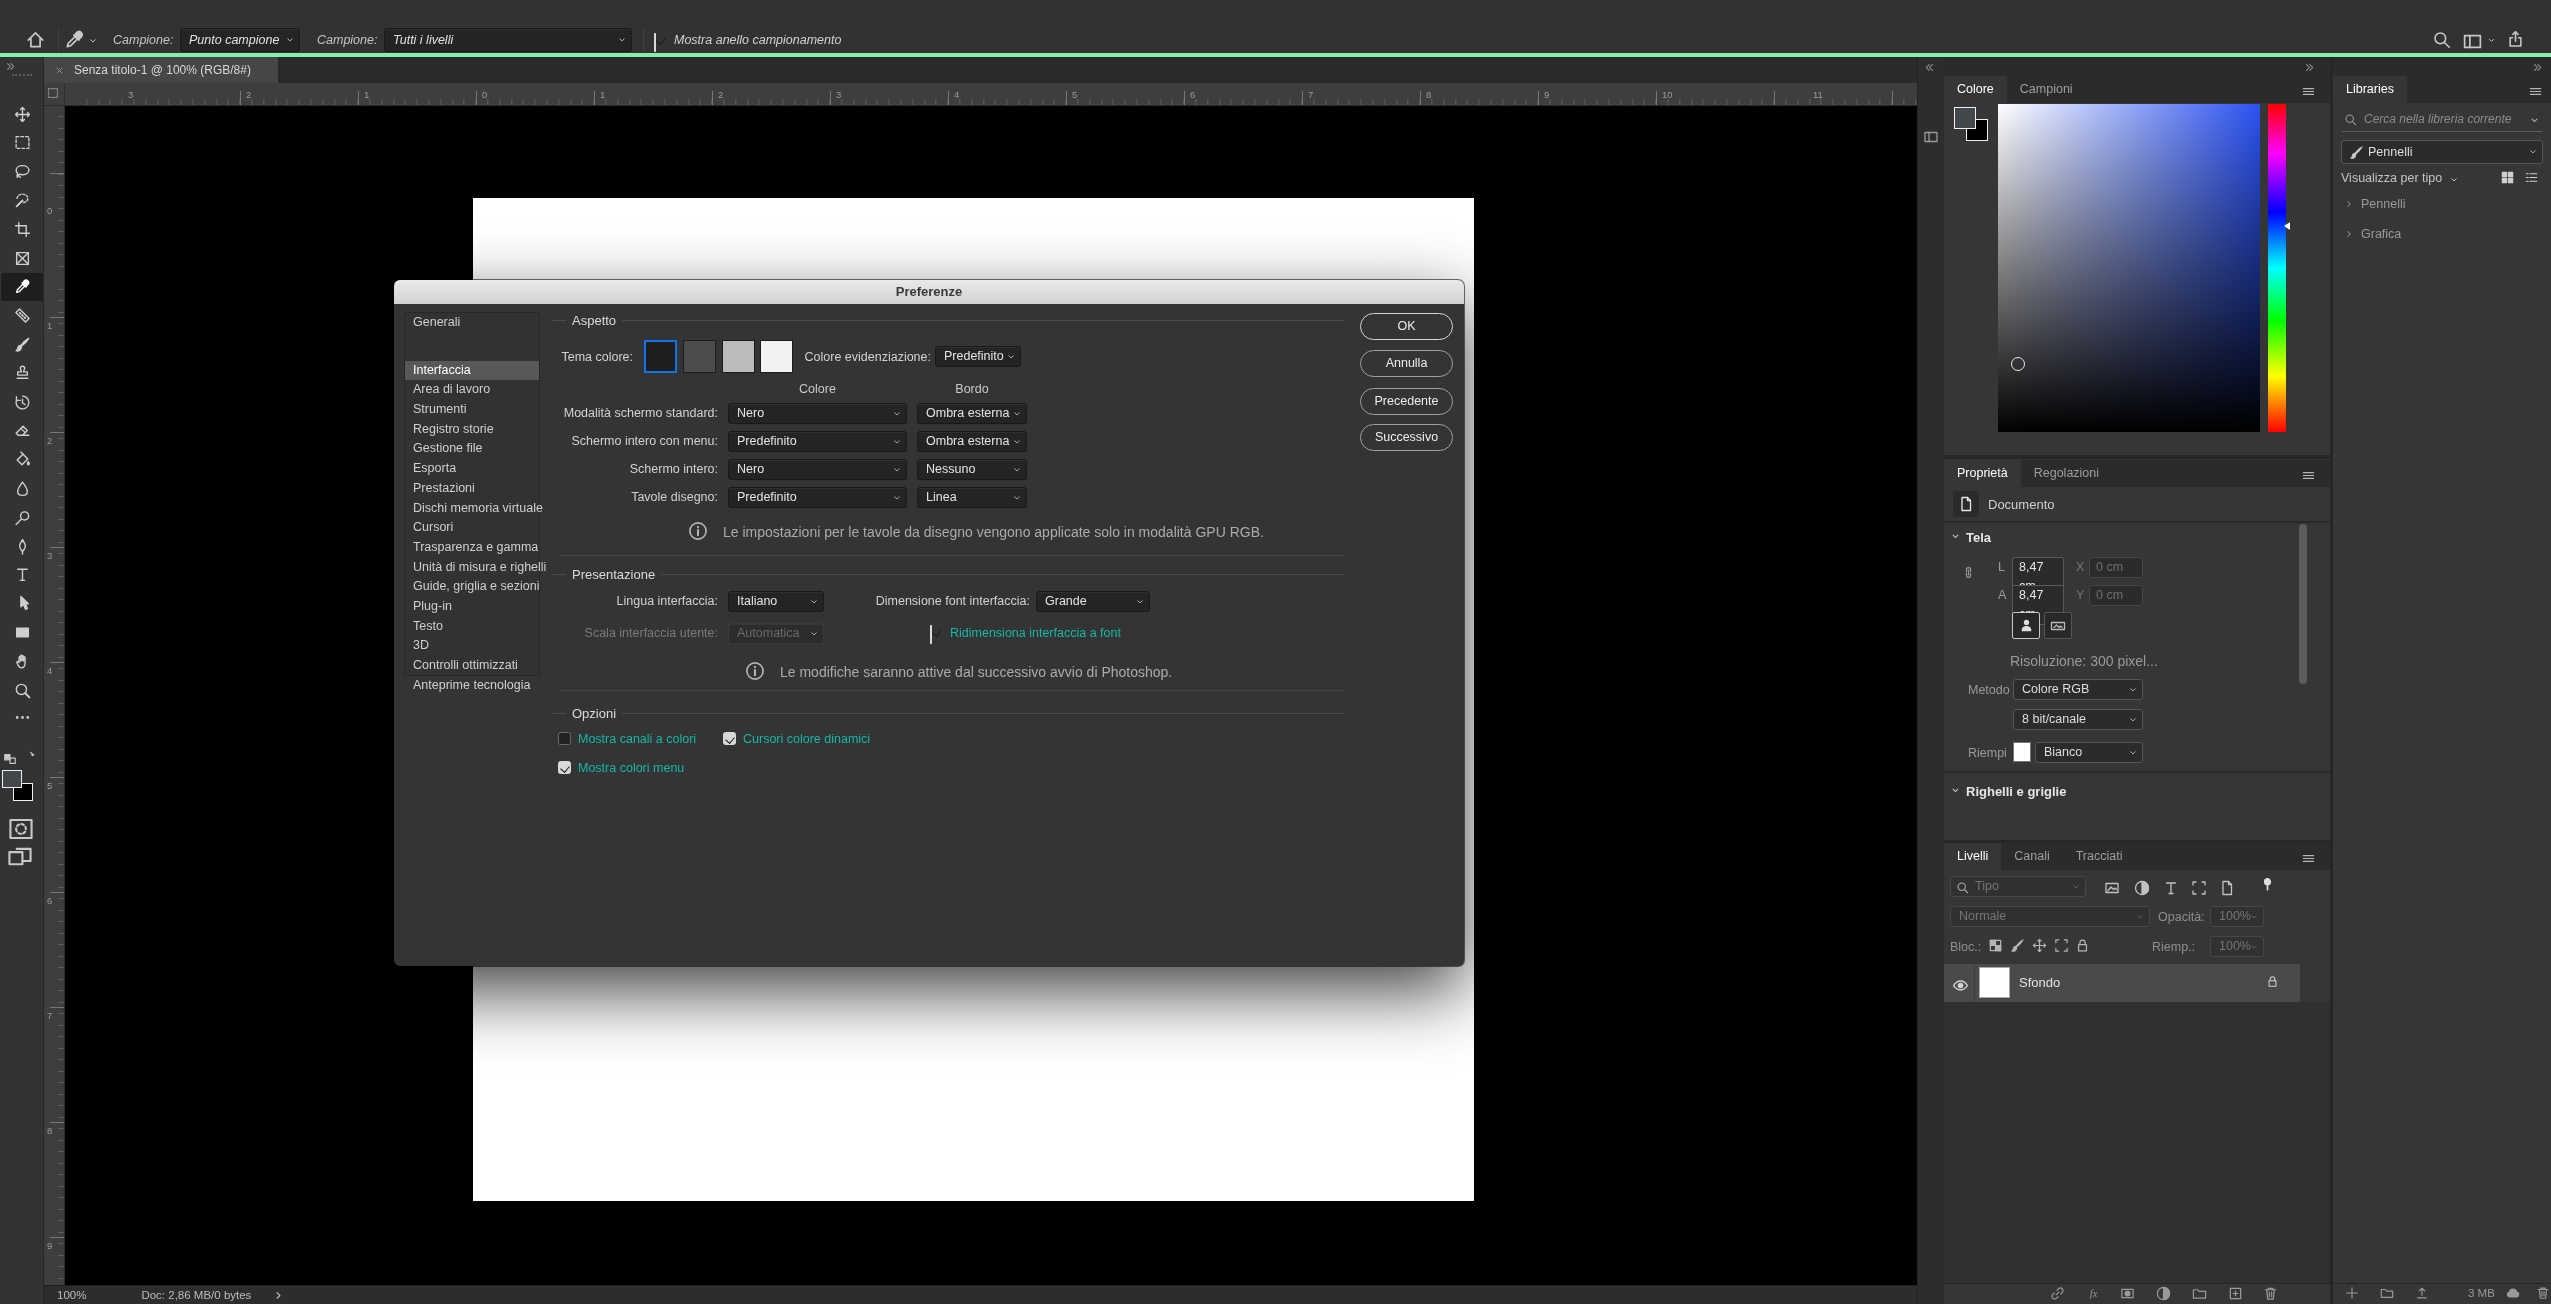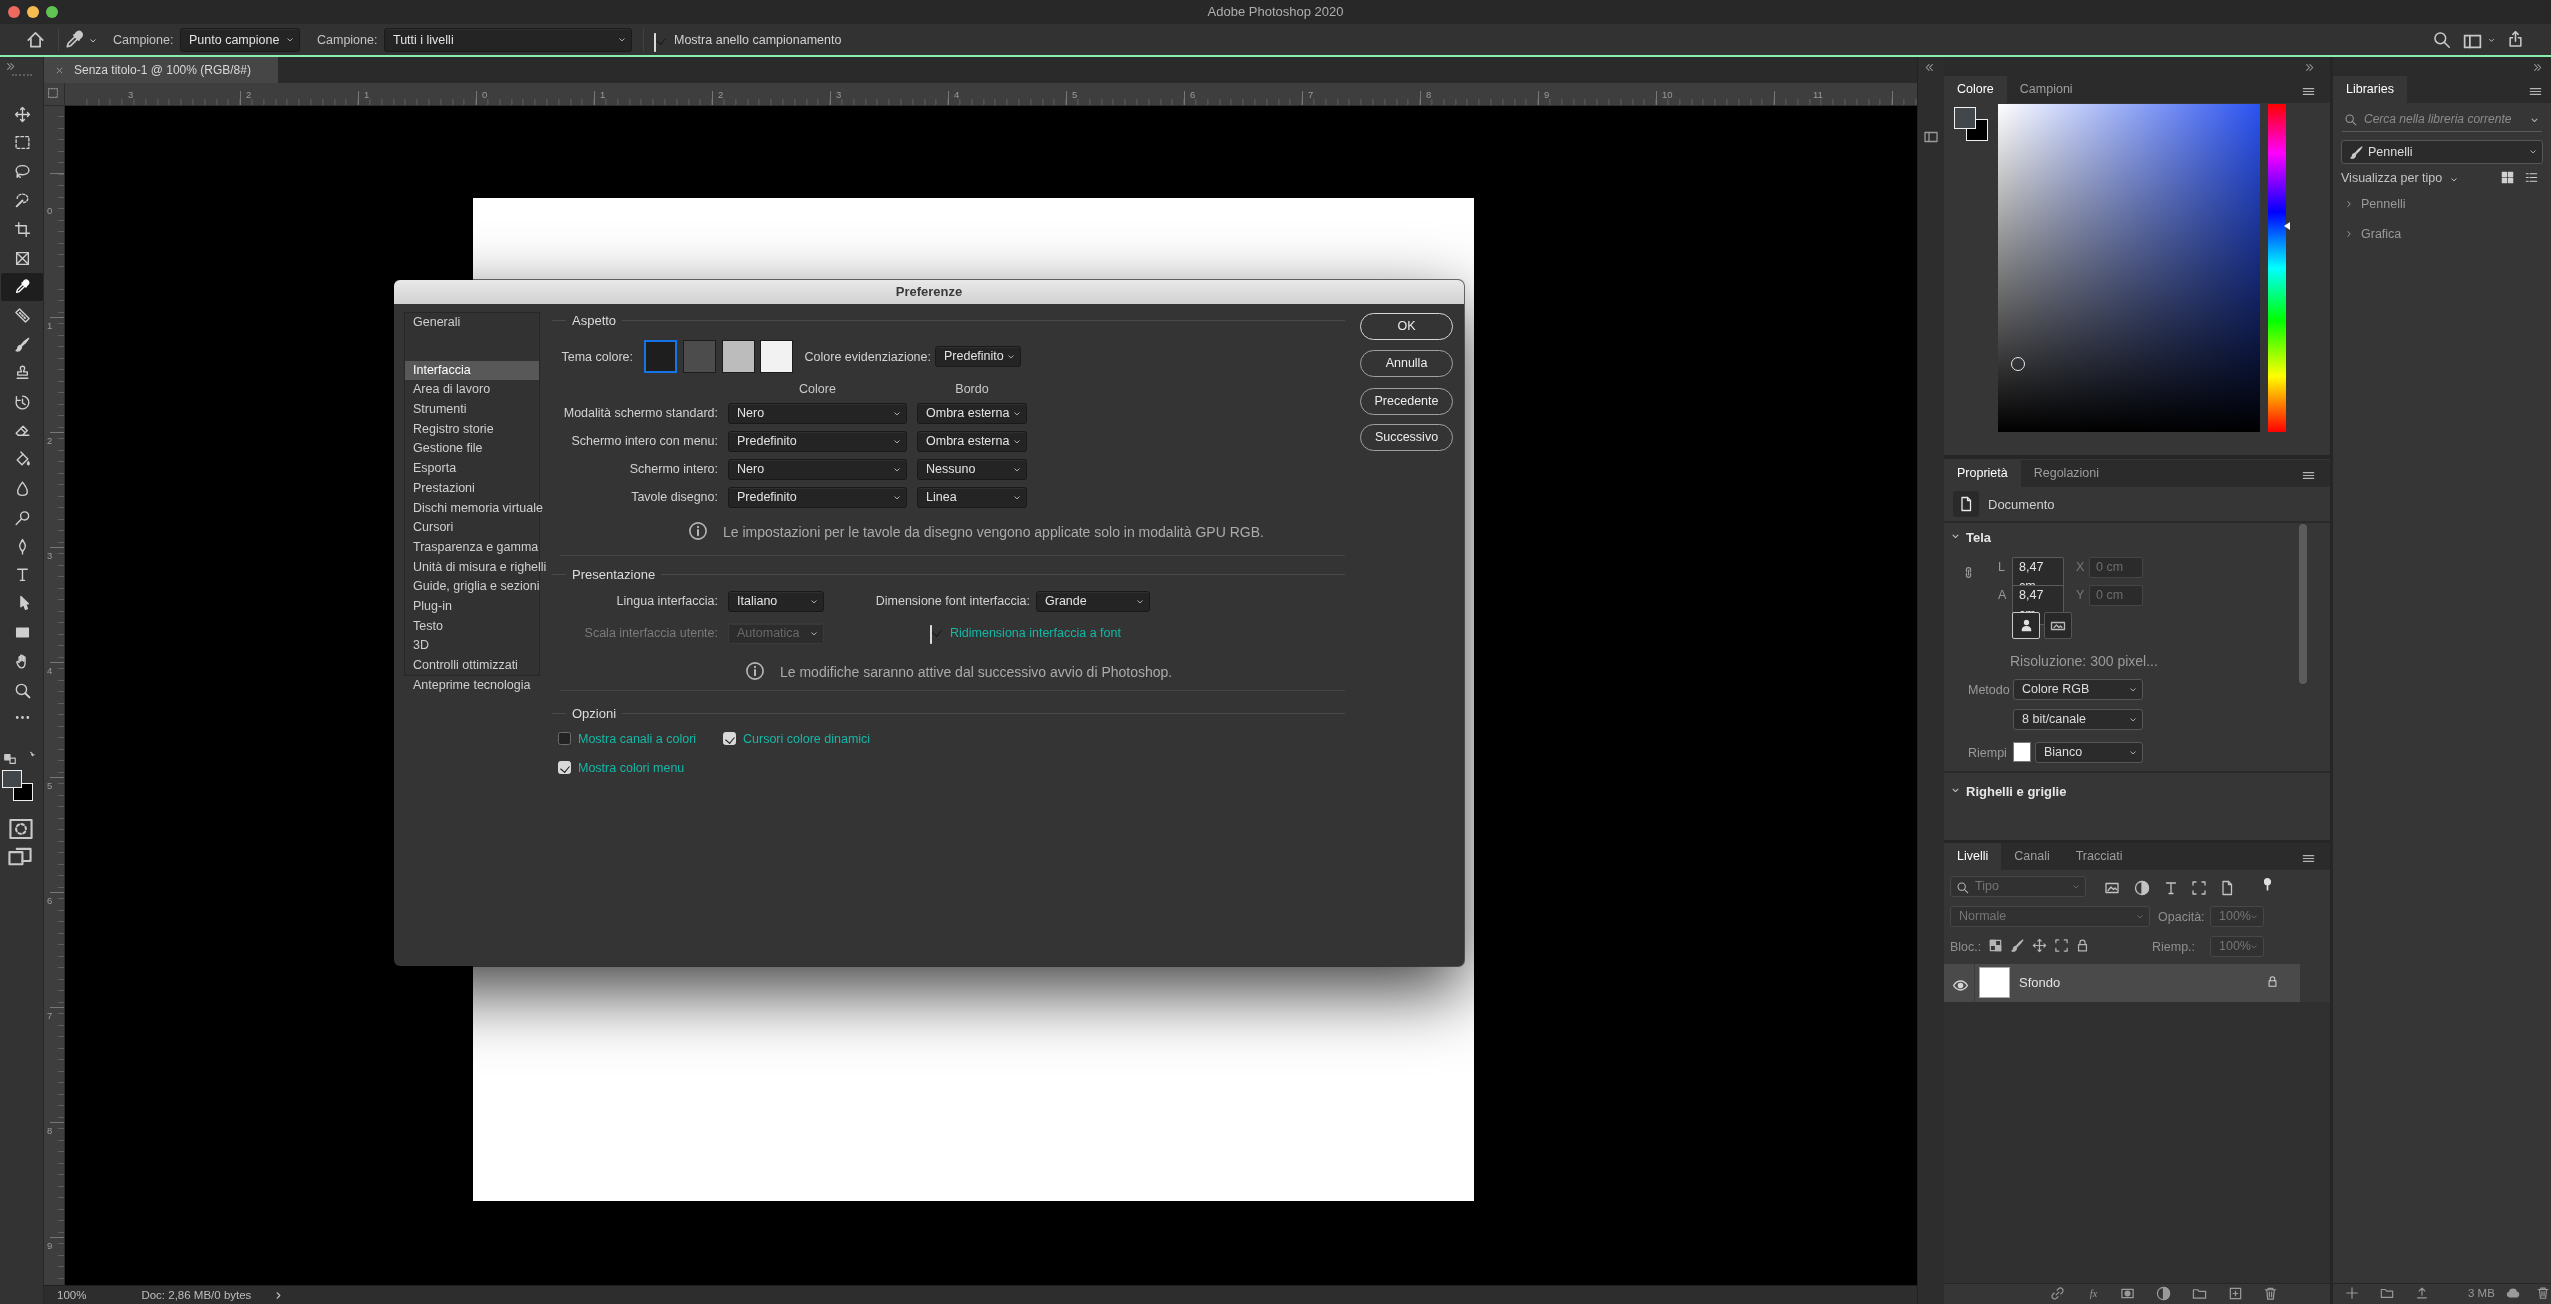--- a/index.html
+++ b/index.html
@@ -7,21 +7,21 @@
   .app{position:relative;width:2551px;height:1304px;overflow:hidden;
        font-family:"Liberation Sans",sans-serif;background:#323232;color:#c8c8c8;
        -webkit-font-smoothing:antialiased;}
   .abs{position:absolute;}
   svg{display:block;}
   
   .menubar{left:0;top:0;width:2551px;height:24px;background:#282828;}
   .tl{width:12px;height:12px;border-radius:50%;top:6px;}
   .mb-title{width:100%;top:0;line-height:24px;text-align:center;font-size:13px;color:#aeaeae;}
   
-  .optbar{left:0;top:24px;width:2551px;height:33px;background:#323232;border-bottom:2px solid #86efac;}
+  .optbar{left:0;top:24px;width:2551px;height:33px;background:#323232;border-bottom:4px solid #86efac;font-style:italic;}
   .optlbl{font-size:12.5px;color:#c4c4c4;line-height:33px;}
   .osep{width:1px;height:22px;top:5px;background:#424242;}
   .obox{height:24px;top:4px;background:#242424;border:1px solid #1a1a1a;border-radius:3px;
         box-shadow:inset 0 1px 0 rgba(255,255,255,.05);font-size:12.5px;color:#e2e2e2;
         line-height:22px;padding:0 8px;}
   
   .cb{width:13px;height:13px;border-radius:2.5px;background:#232323;border:1px solid #6b6b6b;}
   .cb.checked{background:#d9d9d9;border-color:#d9d9d9;position:relative;}
   .cb.checked::after{content:"";position:absolute;left:3px;top:1.5px;width:5px;height:7px;
         border:solid #1b1b1b;border-width:0 1.8px 1.8px 0;transform:rotate(40deg);}
@@ -94,26 +94,20 @@
   .cbl{font-size:12.5px;color:#14b8a6;white-space:nowrap;}
   
   .layerrow{background:#4a4a4a;}
   .dim{color:#8f8f8f;}
 </style>
 </head>
 <body>
 
 <div class="app">
 
-  <div class="abs menubar">
-    <div class="abs tl" style="left:8px;background:#ee6a5f"></div>
-    <div class="abs tl" style="left:27px;background:#f5bd4f"></div>
-    <div class="abs tl" style="left:46px;background:#61c354"></div>
-    <div class="abs mb-title">Adobe Photoshop 2020</div>
-  </div>
 
   <div class="abs optbar">
     <span class="abs" style="left:25px;top:5px" id="ic-home">
         <svg width="21" height="21" viewBox="0 0 16 16">
           <path d="M2.5 8.5L8 3L13.5 8.5" fill="none" stroke="currentColor" stroke-width="1.3" stroke-linecap="round" stroke-linejoin="round"></path>
           <path d="M4.5 7.5V13.5H11.5V7.5" fill="none" stroke="currentColor" stroke-width="1.3" stroke-linecap="round" stroke-linejoin="round"></path>
         </svg>
       </span>
     <div class="abs osep" style="left:58px"></div>
     <span class="abs" style="left:64px;top:5px" id="ic-eyed">

